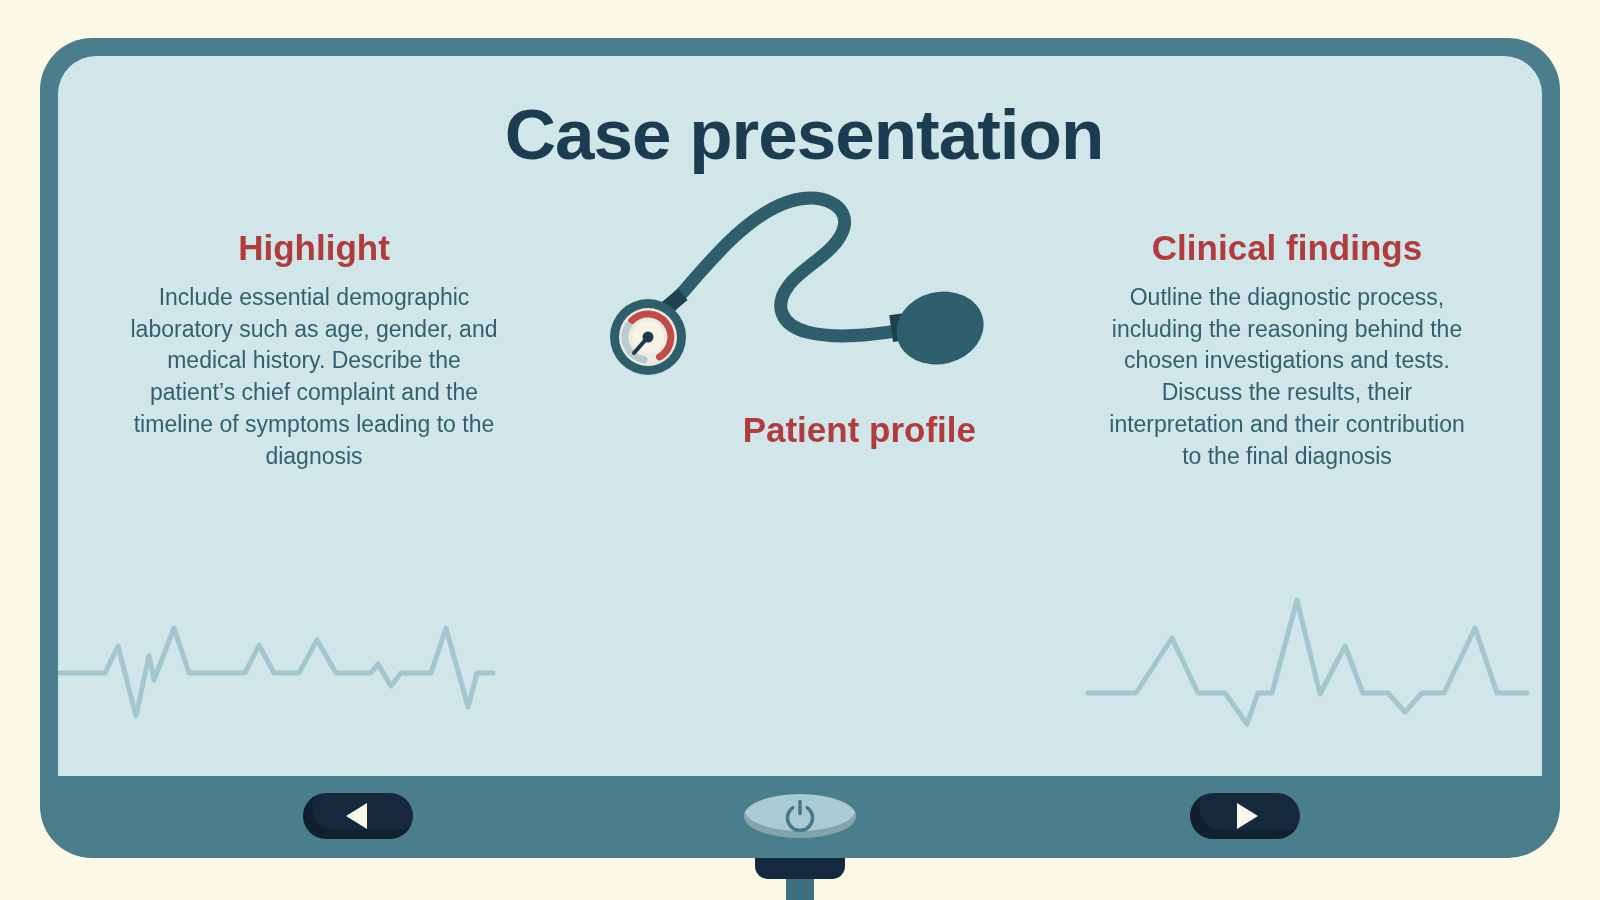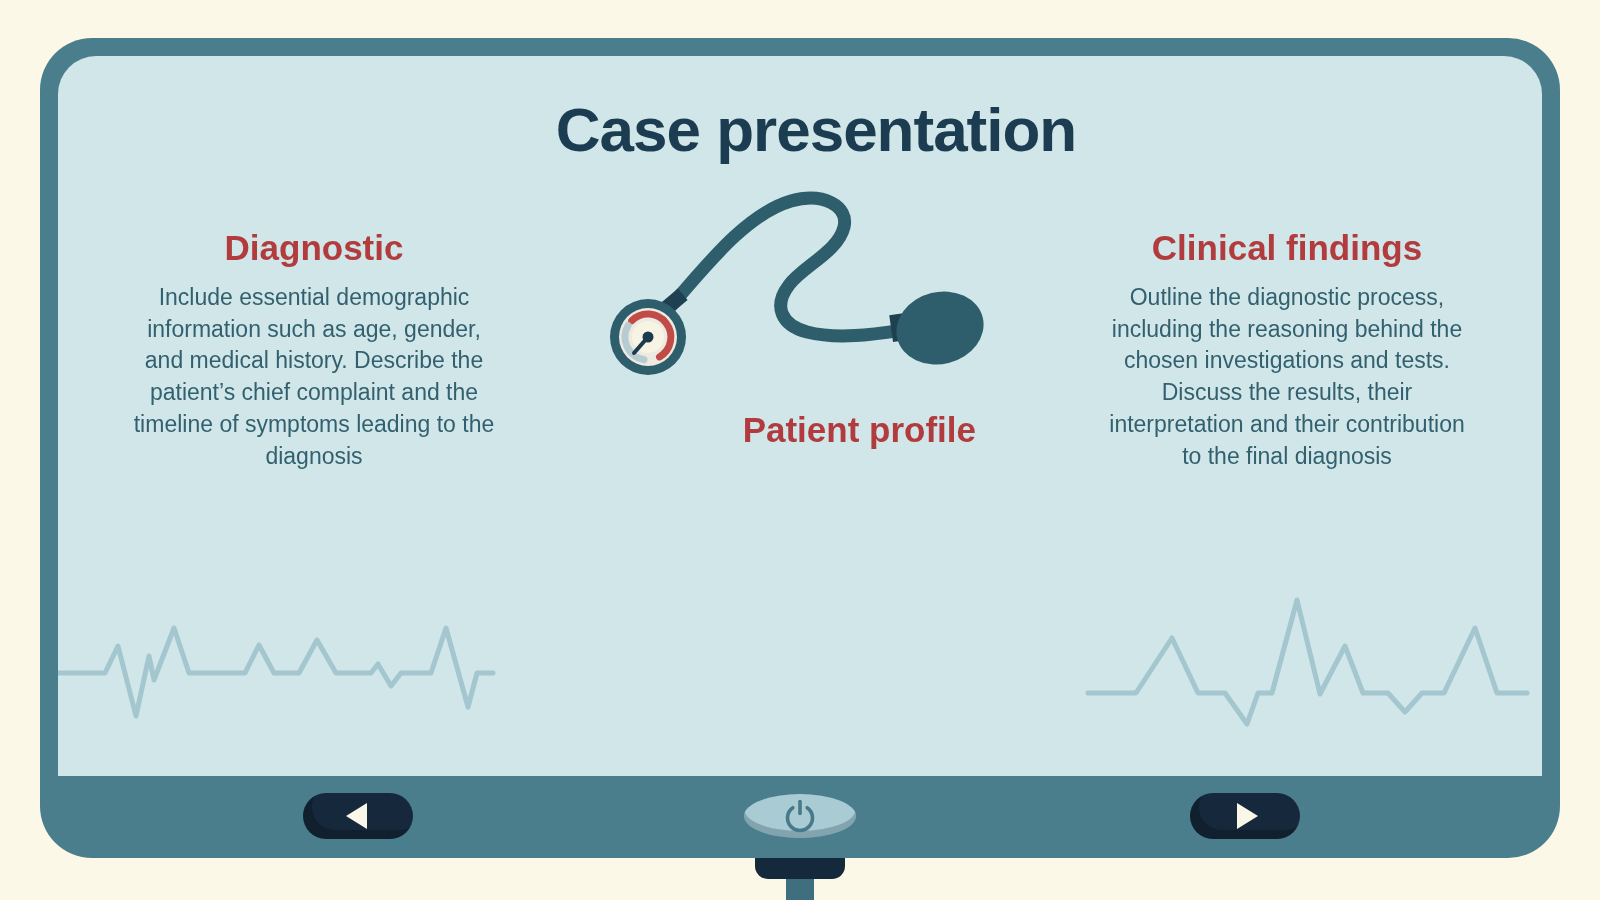--- a/index.html
+++ b/index.html
@@ -16,23 +16,23 @@
     border-radius:52px;
   }
   .screen {
     position:absolute; left:18px; top:18px;
     width:1484px; height:720px;
     background:#D0E6E9;
     border-radius:38px 38px 0 0;
     overflow:hidden;
   }
   .slide-title {
-    position:absolute; left:16px; top:38px; width:100%;
+    position:absolute; left:4px; top:38px; width:100%;
     text-align:center;
-    font-size:62px; font-weight:700; letter-spacing:-1px;
+    font-size:71px; font-weight:700; letter-spacing:-1px;
     color:#1C3C51;
   }
   .col { position:absolute; text-align:center; }
   .col-left  { left:68px;   top:172px; width:376px; }
   .col-mid   { left:534px;  top:354px; width:384px;text-align:right; }
   .col-right { left:1044px; top:172px; width:370px; }
   .col h2 {
     font-size:35px; font-weight:700; color:#B13B3D;
     margin-bottom:14px;
   }
@@ -94,22 +94,22 @@
 <div class="stand-pole"></div>
 <div class="stand-cap"></div>
 
 <div class="monitor">
 
   <div class="screen">
 
     <h1 class="slide-title">Case presentation</h1>
 
     <div class="col col-left">
-      <h2>Diagnostic</h2>
-      <p>Include essential demographic information such as age, gender, and medical history. Describe the patient’s chief complaint and the timeline of symptoms leading to the diagnosis</p>
+      <h2>Highlight</h2>
+      <p>Include essential demographic laboratory such as age, gender, and medical history. Describe the patient’s chief complaint and the timeline of symptoms leading to the diagnosis</p>
     </div>
 
     <div class="col col-mid">
       <h2>Patient profile</h2>
     </div>
 
     <div class="col col-right">
       <h2>Clinical findings</h2>
       <p>Outline the diagnostic process, including the reasoning behind the chosen investigations and tests. Discuss the results, their interpretation and their contribution to the final diagnosis</p>
     </div>

